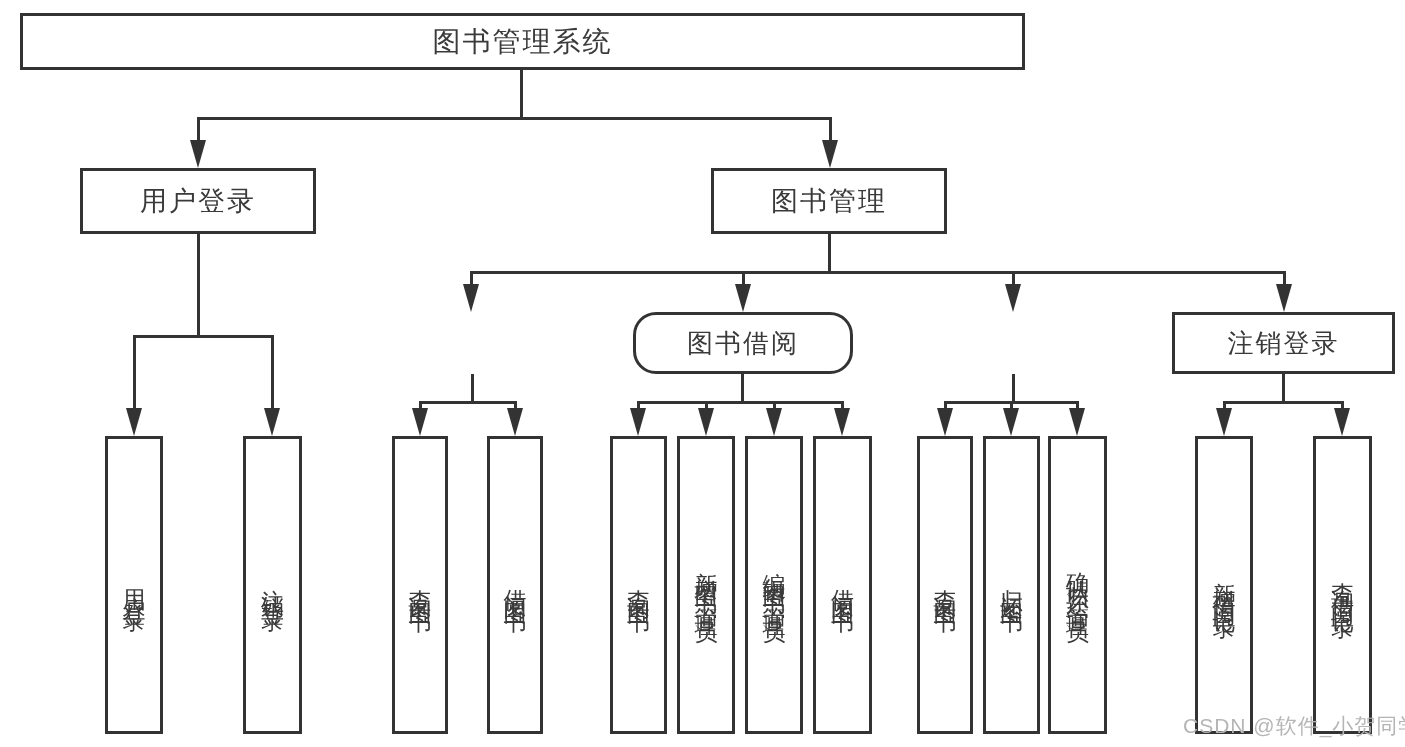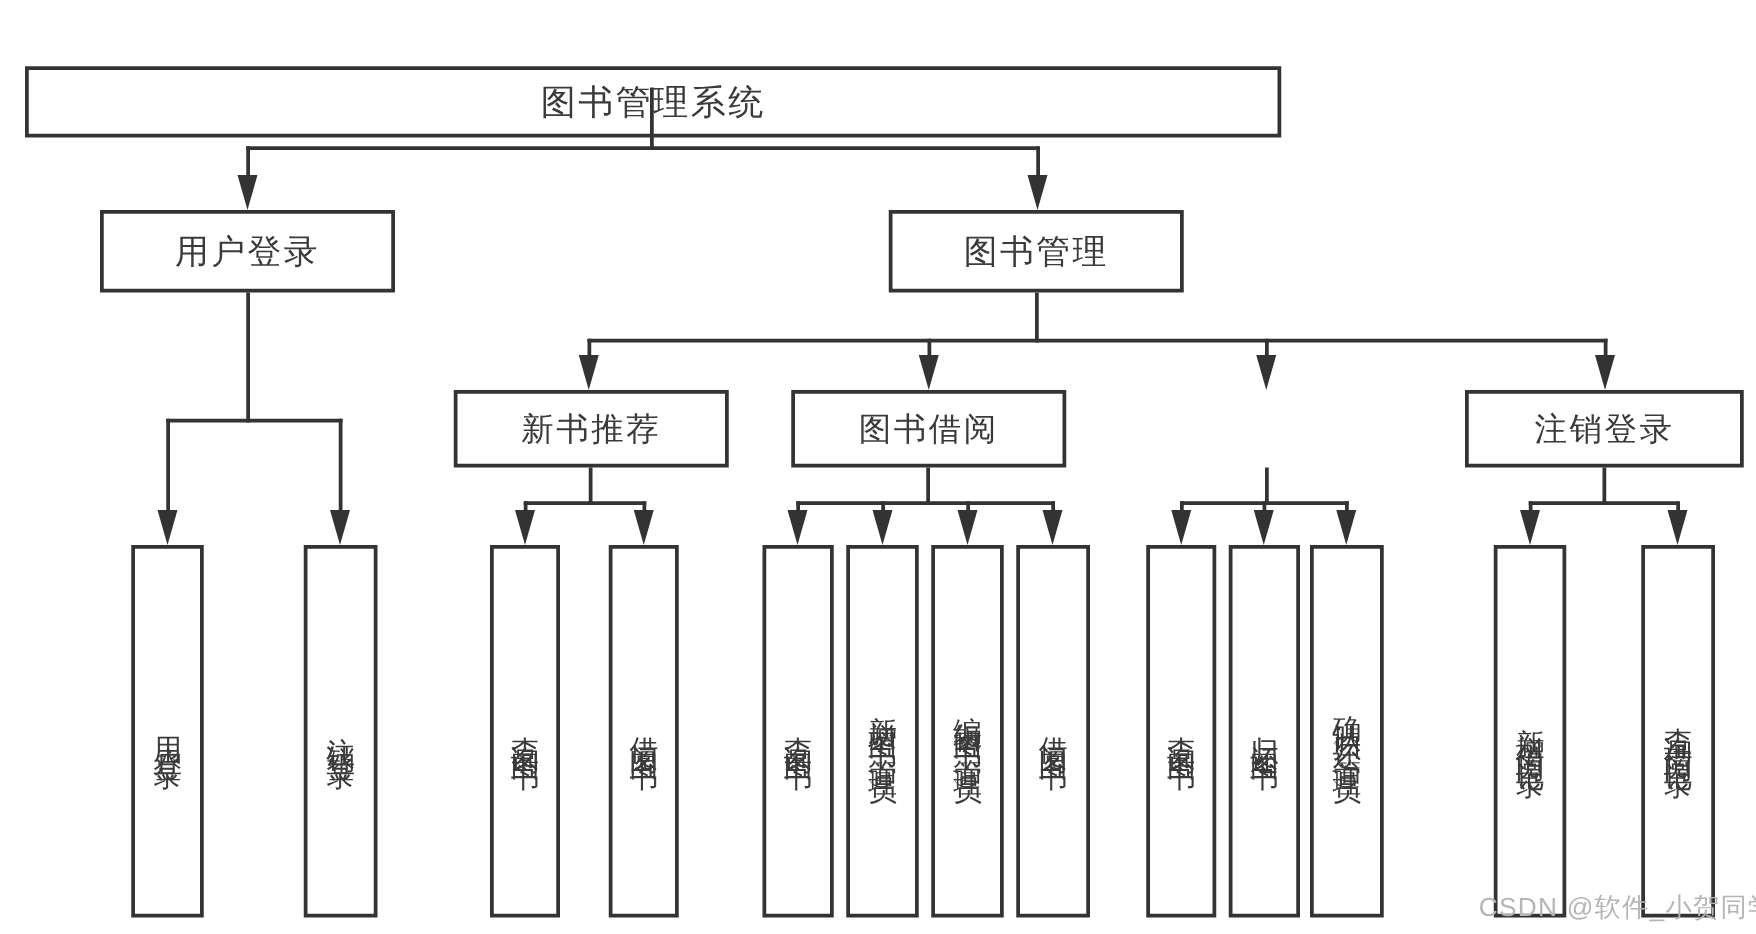--- a/index.html
+++ b/index.html
@@ -64,21 +64,21 @@
     color: #b5b5b5;
     letter-spacing: 1px;
     white-space: nowrap;
   }
 </style>
 </head>
 <body>
 
 <div class="canvas">
 
-  <div class="node h root-box" style="left:20px; top:13px; width:1005px; height:57px;margin-top:40px;">
+  <div class="node h root-box" style="left:20px; top:13px; width:1005px; height:57px;">
     <span>图书管理系统</span>
   </div>
 
   <div class="vline" style="left:520px; top:70px;  height:49px;"></div>
   <div class="hline" style="left:197px; top:117px; width:634px;"></div>
   <div class="vline" style="left:197px; top:117px; height:30px;"></div>
   <div class="vline" style="left:829px; top:117px; height:30px;"></div>
   <div class="arrow" style="left:190px; top:140px;"></div>
   <div class="arrow" style="left:822px; top:140px;"></div>
 
@@ -100,24 +100,21 @@
   <div class="hline" style="left:470px;  top:271px; width:816px;"></div>
   <div class="vline" style="left:470px;  top:271px; height:18px;"></div>
   <div class="vline" style="left:742px;  top:271px; height:18px;"></div>
   <div class="vline" style="left:1012px; top:271px; height:18px;"></div>
   <div class="vline" style="left:1283px; top:271px; height:18px;"></div>
   <div class="arrow" style="left:463px;  top:284px;"></div>
   <div class="arrow" style="left:735px;  top:284px;"></div>
   <div class="arrow" style="left:1005px; top:284px;"></div>
   <div class="arrow" style="left:1276px; top:284px;"></div>
 
-  <div class="node h lvl3-box" style="left:363px; top:312px; width:220px; height:62px;">
-    <span>新书推荐</span>
-  </div>
-  <div class="node h lvl3-box" style="left:633px; top:312px; width:220px; height:62px;">
+  <div class="node h lvl3-box" style="left:633px; top:312px; width:220px; height:62px;border-radius:23px;">
     <span>图书借阅</span>
   </div>
   <div class="node h lvl3-box" style="left:1172px; top:312px; width:223px; height:62px;">
     <span>注销登录</span>
   </div>
 
   <div class="vline" style="left:471px; top:374px; height:30px;"></div>
   <div class="hline" style="left:419px; top:401px; width:98px;"></div>
   <div class="vline" style="left:419px; top:401px; height:14px;"></div>
   <div class="vline" style="left:514px; top:401px; height:14px;"></div>

